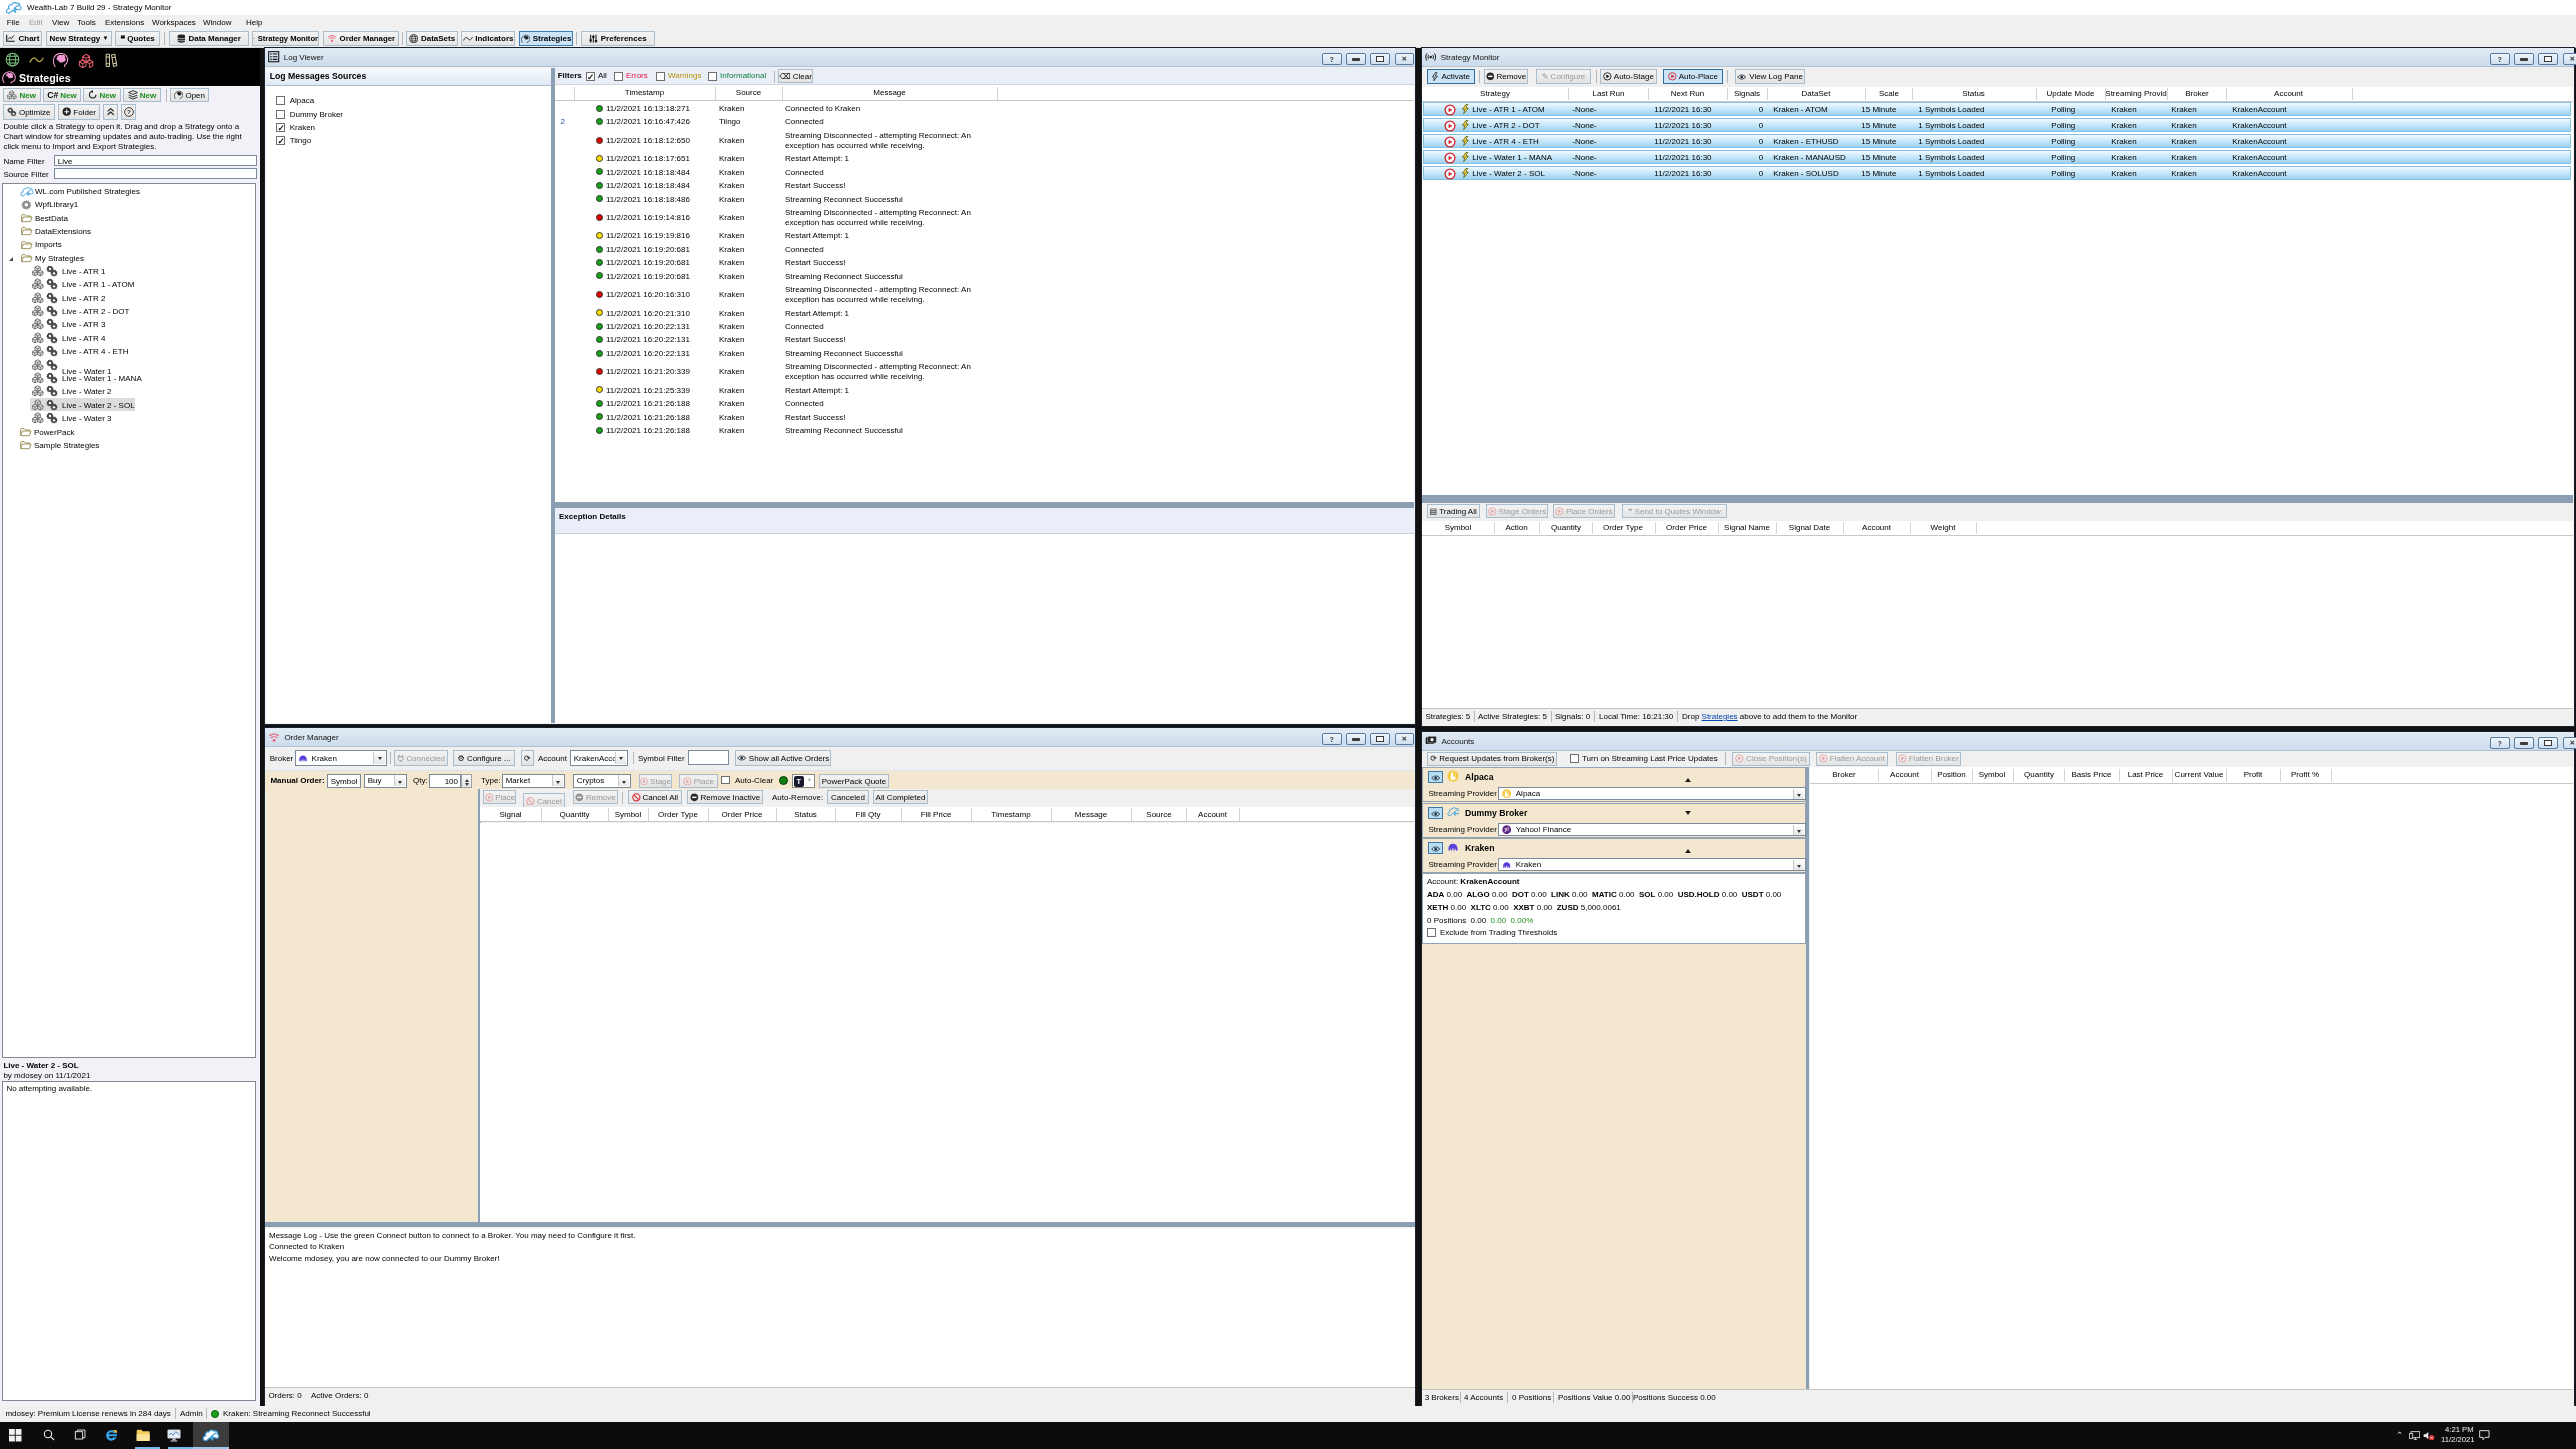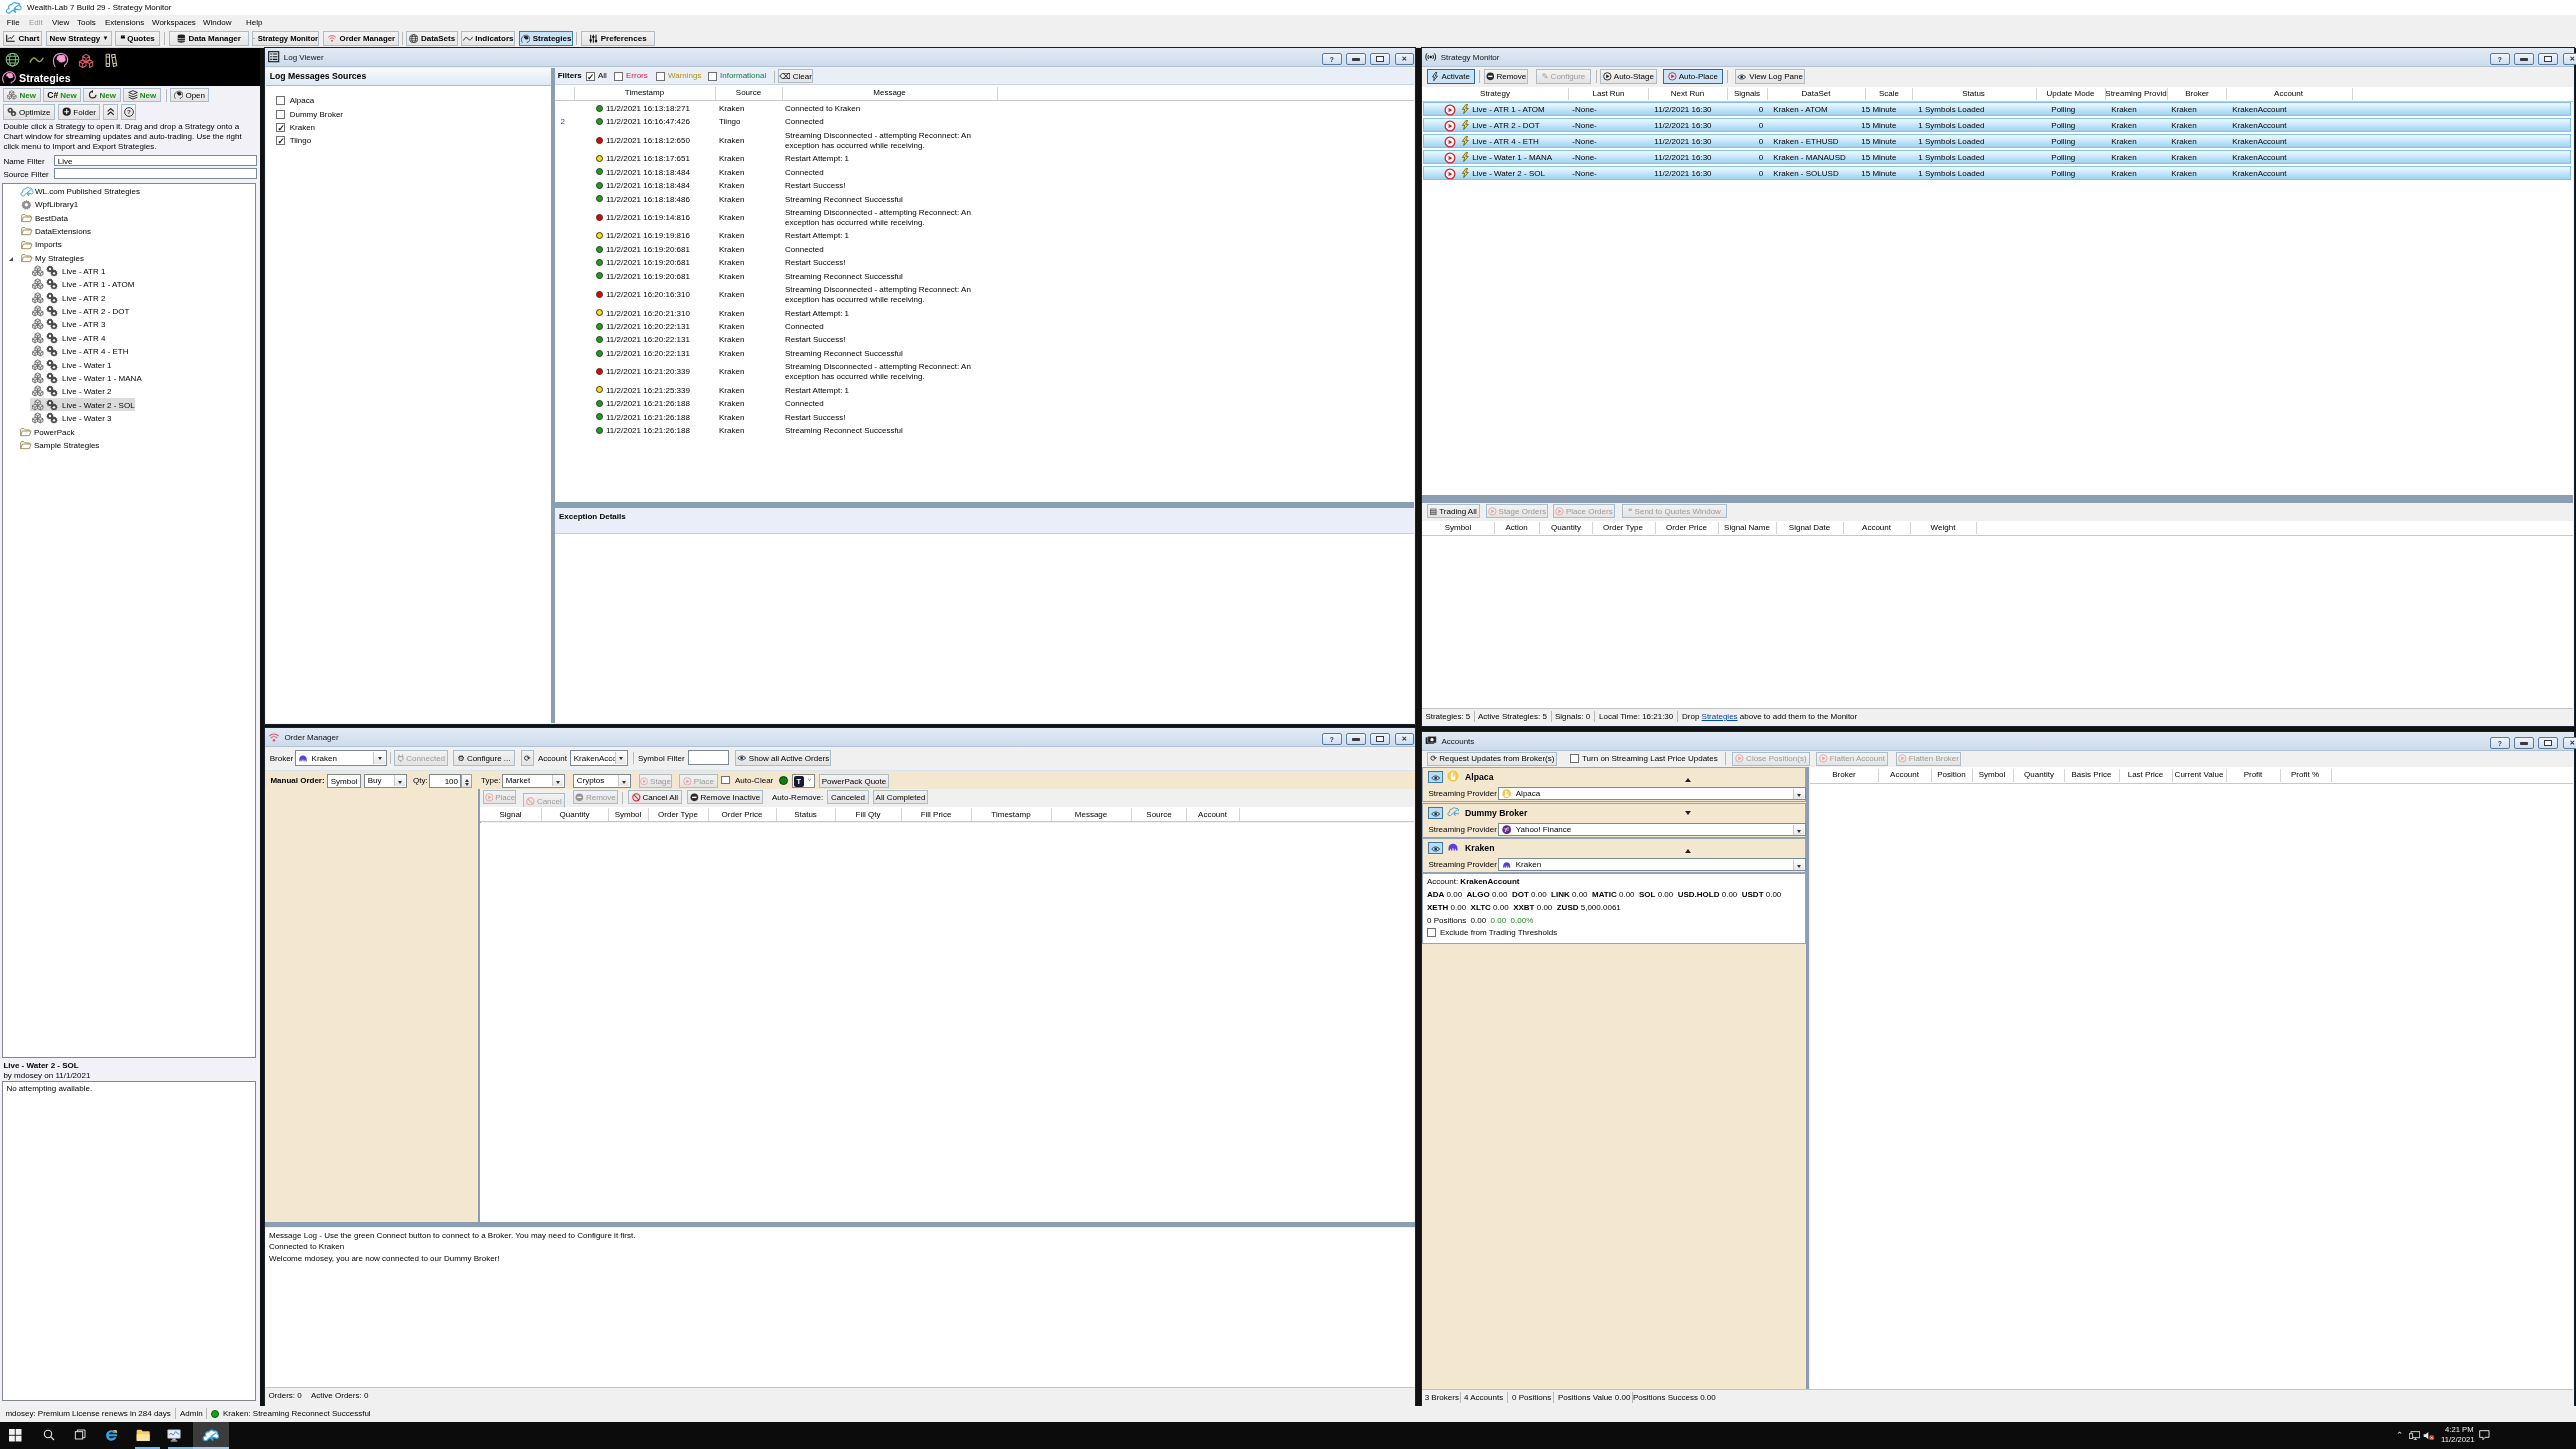--- a/index.html
+++ b/index.html
@@ -371,21 +371,21 @@
       <svg class="abs" style="left:44px;top:81px" width="12" height="12" viewBox="0 0 18 18">
         <use href="#i-gears2"></use>
       </svg>
       <span class="abs" style="left:60px;top:83px">Live - ATR 4 - ETH</span>
     <svg class="abs" style="left:30px;top:95px" width="12" height="12" viewBox="0 0 18 18">
         <use href="#i-cubes"></use>
       </svg>
       <svg class="abs" style="left:44px;top:95px" width="12" height="12" viewBox="0 0 18 18">
         <use href="#i-gears2"></use>
       </svg>
-      <span class="abs" style="left:60px;top:97px">Live - Water 1</span>
+      <span class="abs" style="left:60px;top:103px">Live - Water 1</span>
     <svg class="abs" style="left:30px;top:108px" width="12" height="12" viewBox="0 0 18 18">
         <use href="#i-cubes"></use>
       </svg>
       <svg class="abs" style="left:44px;top:108px" width="12" height="12" viewBox="0 0 18 18">
         <use href="#i-gears2"></use>
       </svg>
       <span class="abs" style="left:60px;top:110px">Live - Water 1 - MANA</span>
     <svg class="abs" style="left:30px;top:121px" width="12" height="12" viewBox="0 0 18 18">
         <use href="#i-cubes"></use>
       </svg>

